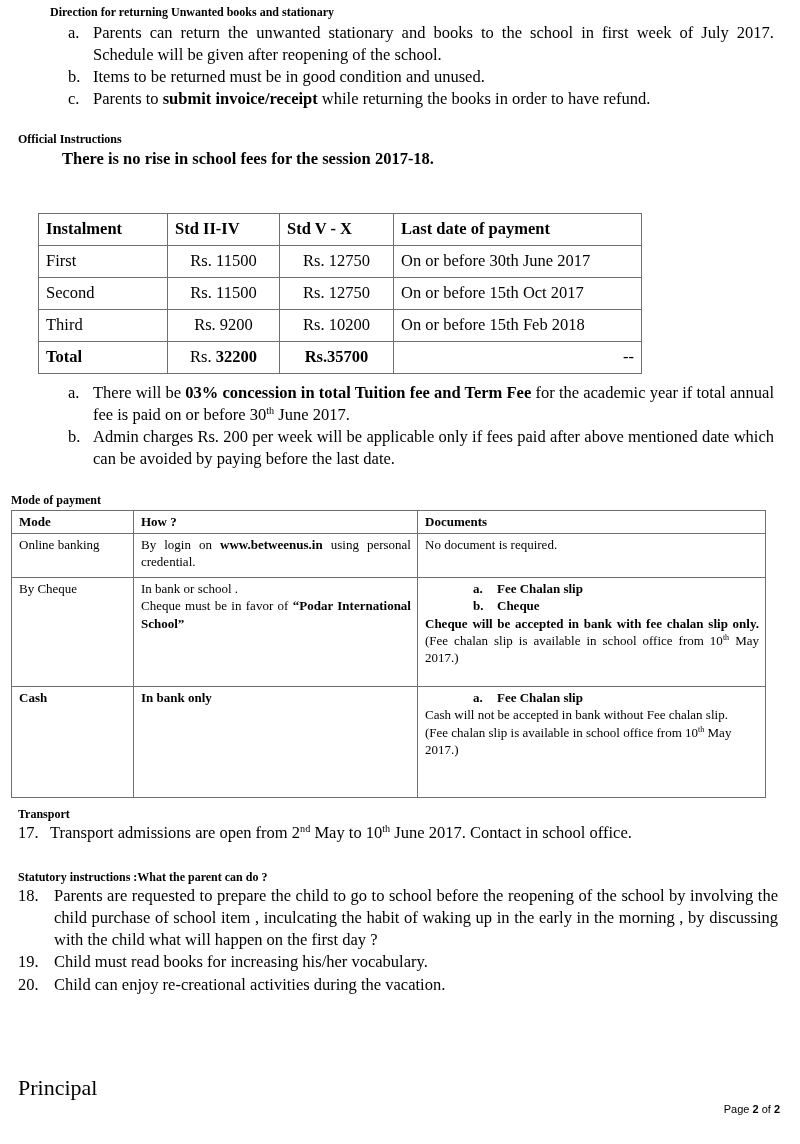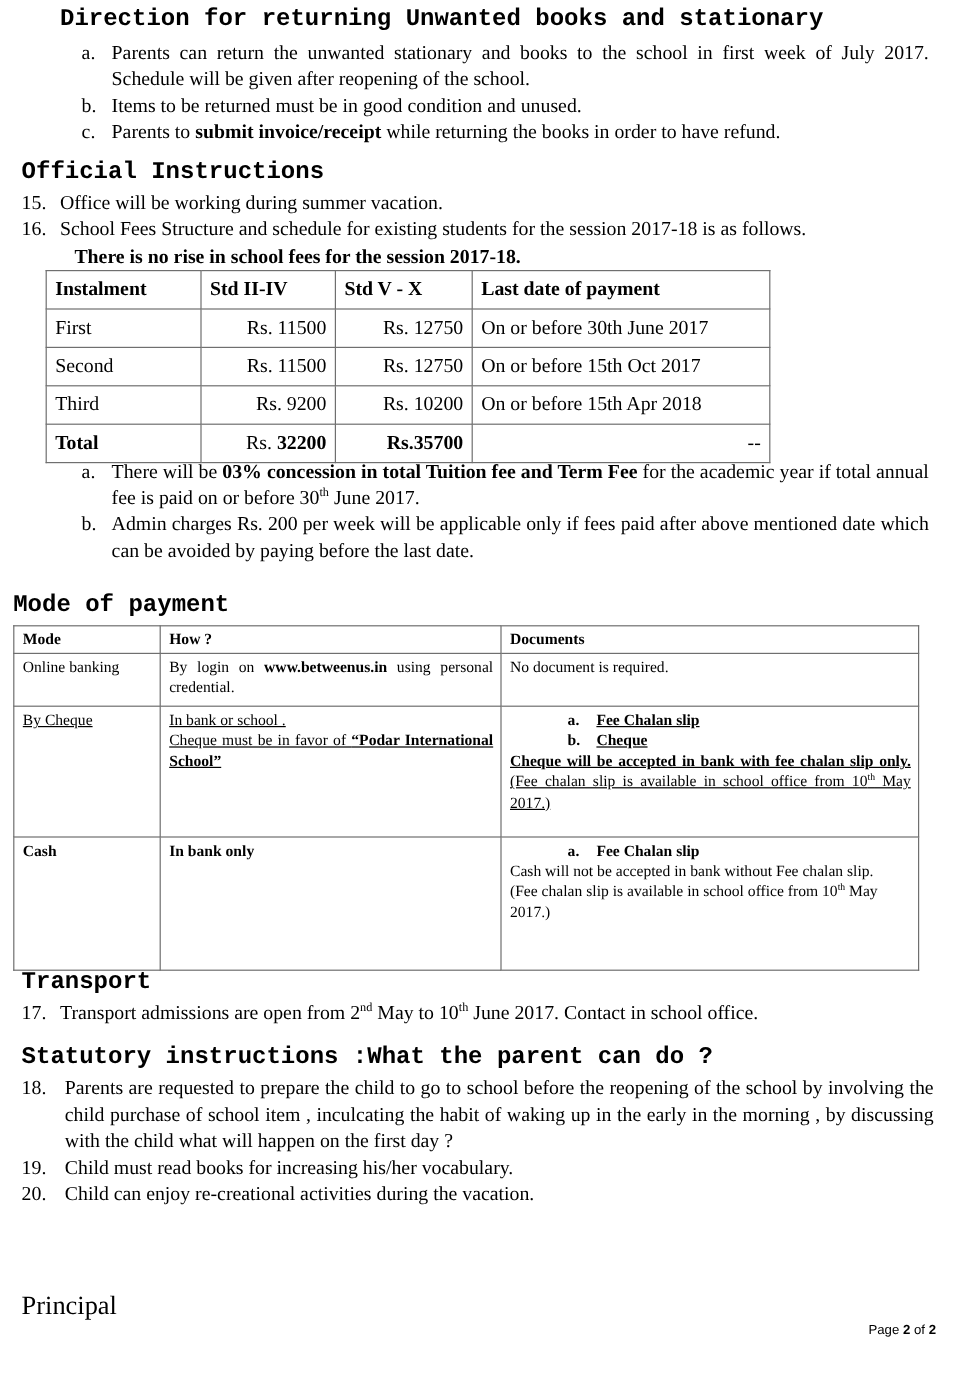--- a/index.html
+++ b/index.html
@@ -24,22 +24,21 @@
     padding: 0;
   }
 
   
   .b { font-weight: bold; }
   .just { text-align: justify; text-justify: inter-word; }
   sup { font-size: 0.62em; vertical-align: super; line-height: 0; }
 
   .sec-head {
     font-weight: bold;
-    font-size: 20px;
-    font-family: Liberation Mono, monospace;
+    font-size: 12px;
   }
 
   
   .blockA { position: absolute; left: 44px; top: 4px; width: 730px; }
   .blockA .head { margin-left: 6px; }
 
   ul.lettered {
     list-style: none;
     margin: 2px 0 0 0;
     padding: 0;
@@ -74,42 +73,42 @@
     top: 0;
     width: 28px;
   }
   .subhead-fees {
     font-weight: bold;
     margin-left: 44px;
     margin-top: 1px;
   }
 
   
-  .fee-wrap { position: absolute; left: 38px; top: 225px; font-family: Liberation Serif, serif; }
+  .fee-wrap { position: absolute; left: 38px; top: 213px; font-family: Liberation Serif, serif; }
   table.fee {
     border-collapse: collapse;
     width: 603px;
     table-layout: fixed;
   }
   table.fee td, table.fee th {
     border: 1.3px solid #6f6f6f;
     padding: 3px 7px 4px 7px;
     font-size: 16.5px;
     vertical-align: middle;
     height: 24px;
   }
   table.fee th {
     font-weight: bold;
     text-align: left;
   }
   table.fee .c1 { width: 129px; }
   table.fee .c2 { width: 112px; }
   table.fee .c3 { width: 114px; }
   table.fee .c4 { width: 248px; }
-  table.fee td.num { text-align: right; }
+  table.fee td.num { text-align: center; }
   table.fee td.dash { text-align: right; }
 
   
   .blockC { position: absolute; left: 44px; top: 380px; width: 730px; }
 
   
   .blockD { position: absolute; left: 11px; top: 492px; width: 760px; }
   .blockD .head { margin-bottom: 2px; }
   table.mode {
     border-collapse: collapse;
@@ -121,21 +120,21 @@
     padding: 2px 6px 3px 7px;
     font-size: 13px;
     vertical-align: top;
     line-height: 1.32;
   }
   table.mode th { font-weight: bold; text-align: left; }
   table.mode .m1 { width: 122px; }
   table.mode .m2 { width: 284px; }
   table.mode .m3 { width: 348px; }
   table.mode .r-online td { height: 38px; }
-  table.mode .r-cheque td { height: 103px; text-decoration: underline; }
+  table.mode .r-cheque td { height: 103px; }
   table.mode .r-cash td { height: 105px; }
 
   ul.inner {
     list-style: none;
     margin: 0 0 0 0;
     padding: 0;
   }
   ul.inner > li {
     position: relative;
     padding-left: 72px;
@@ -185,30 +184,20 @@
       </li>
       <li>
         <span class="mark">c.</span>
         <span>Parents to </span><span class="b">submit invoice/receipt</span><span> while returning the books in order to have refund.</span>
       </li>
     </ul>
   </div>
 
   <div class="blockB">
     <div class="sec-head">Official Instructions</div>
-    <ol class="numbered">
-      <li>
-        <span class="num">15.</span>
-        <span>Office will be working during summer vacation.</span>
-      </li>
-      <li>
-        <span class="num">16.</span>
-        <span>School Fees Structure and schedule for existing students for the session 2017-18 is as follows.</span>
-      </li>
-    </ol>
     <div class="subhead-fees">There is no rise in school fees for the session 2017-18.</div>
   </div>
 
   <div class="fee-wrap">
     <table class="fee">
       <colgroup>
         <col class="c1">
           <col class="c2">
           <col class="c3">
           <col class="c4">
@@ -231,21 +220,21 @@
         <tr>
           <td>Second</td>
           <td class="num">Rs. 11500</td>
           <td class="num">Rs. 12750</td>
           <td>On or before 15th Oct 2017</td>
         </tr>
         <tr>
           <td>Third</td>
           <td class="num">Rs. 9200</td>
           <td class="num">Rs. 10200</td>
-          <td>On or before 15th Apr 2018</td>
+          <td>On or before 15th Feb 2018</td>
         </tr>
         <tr>
           <td class="b">Total</td>
           <td class="num"><span>Rs. </span><span class="b">32200</span></td>
           <td class="num b">Rs.35700</td>
           <td class="dash">--</td>
         </tr>
       </tbody>
     </table>
   </div>

